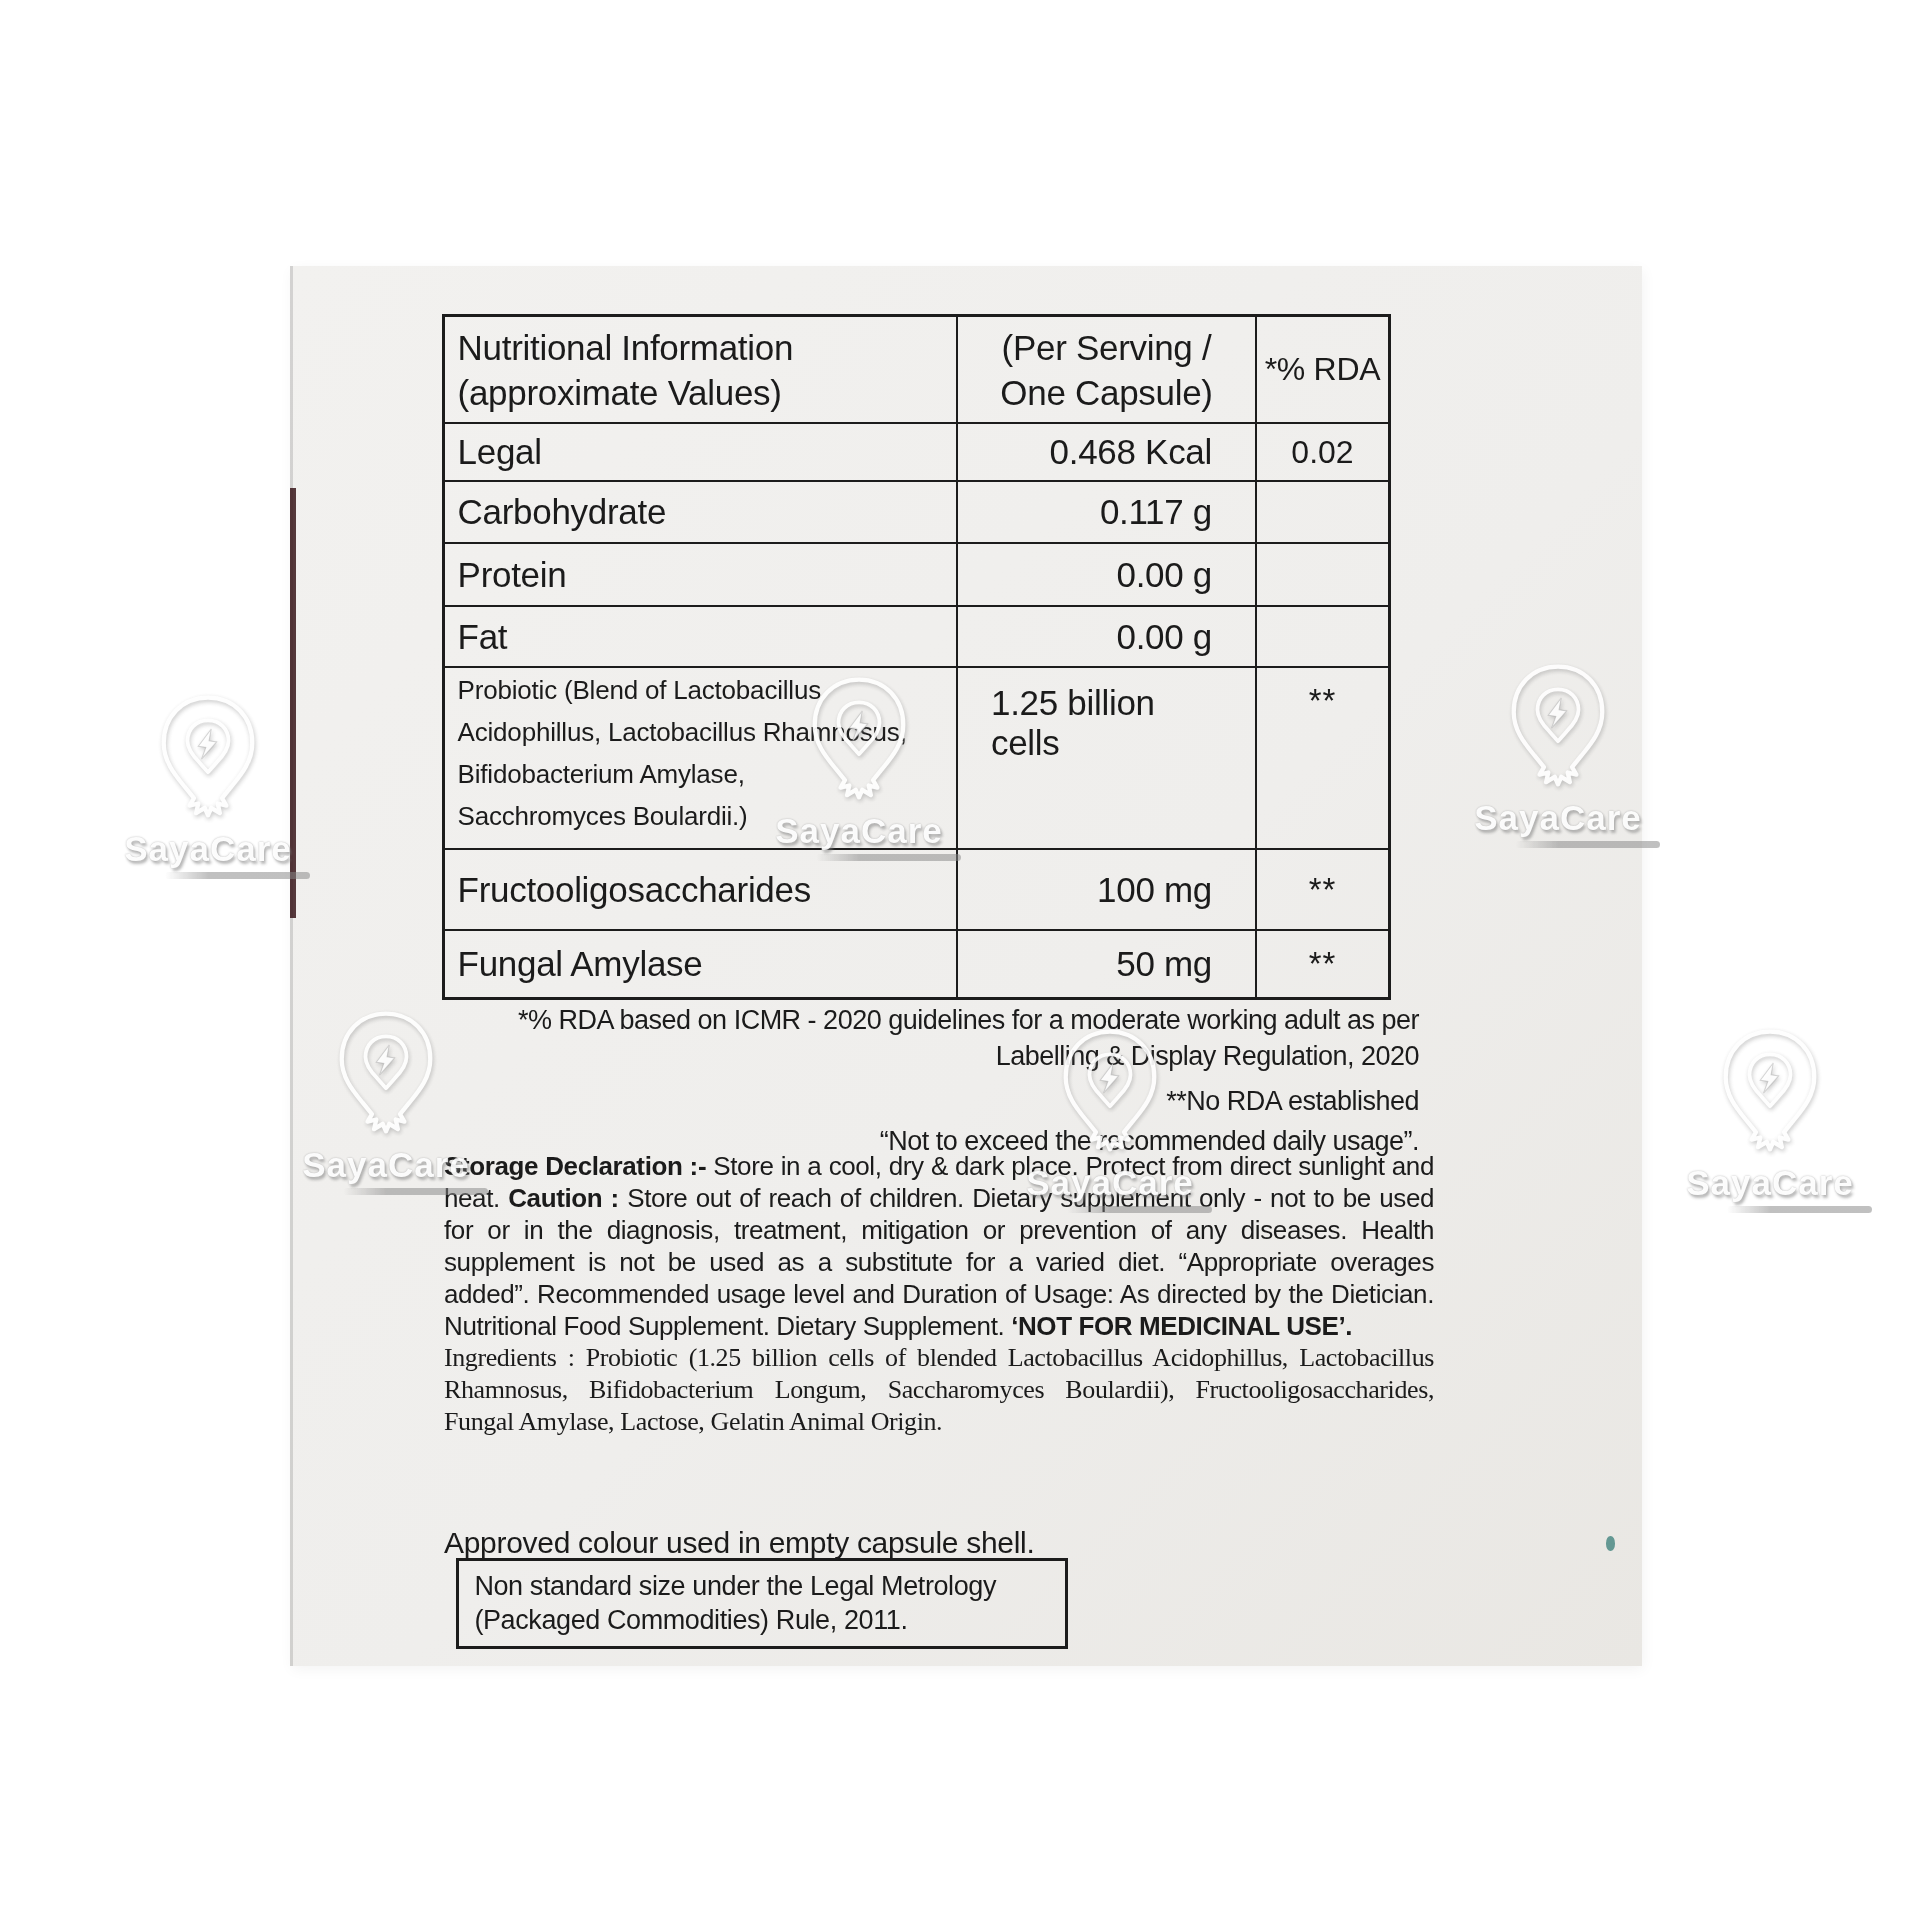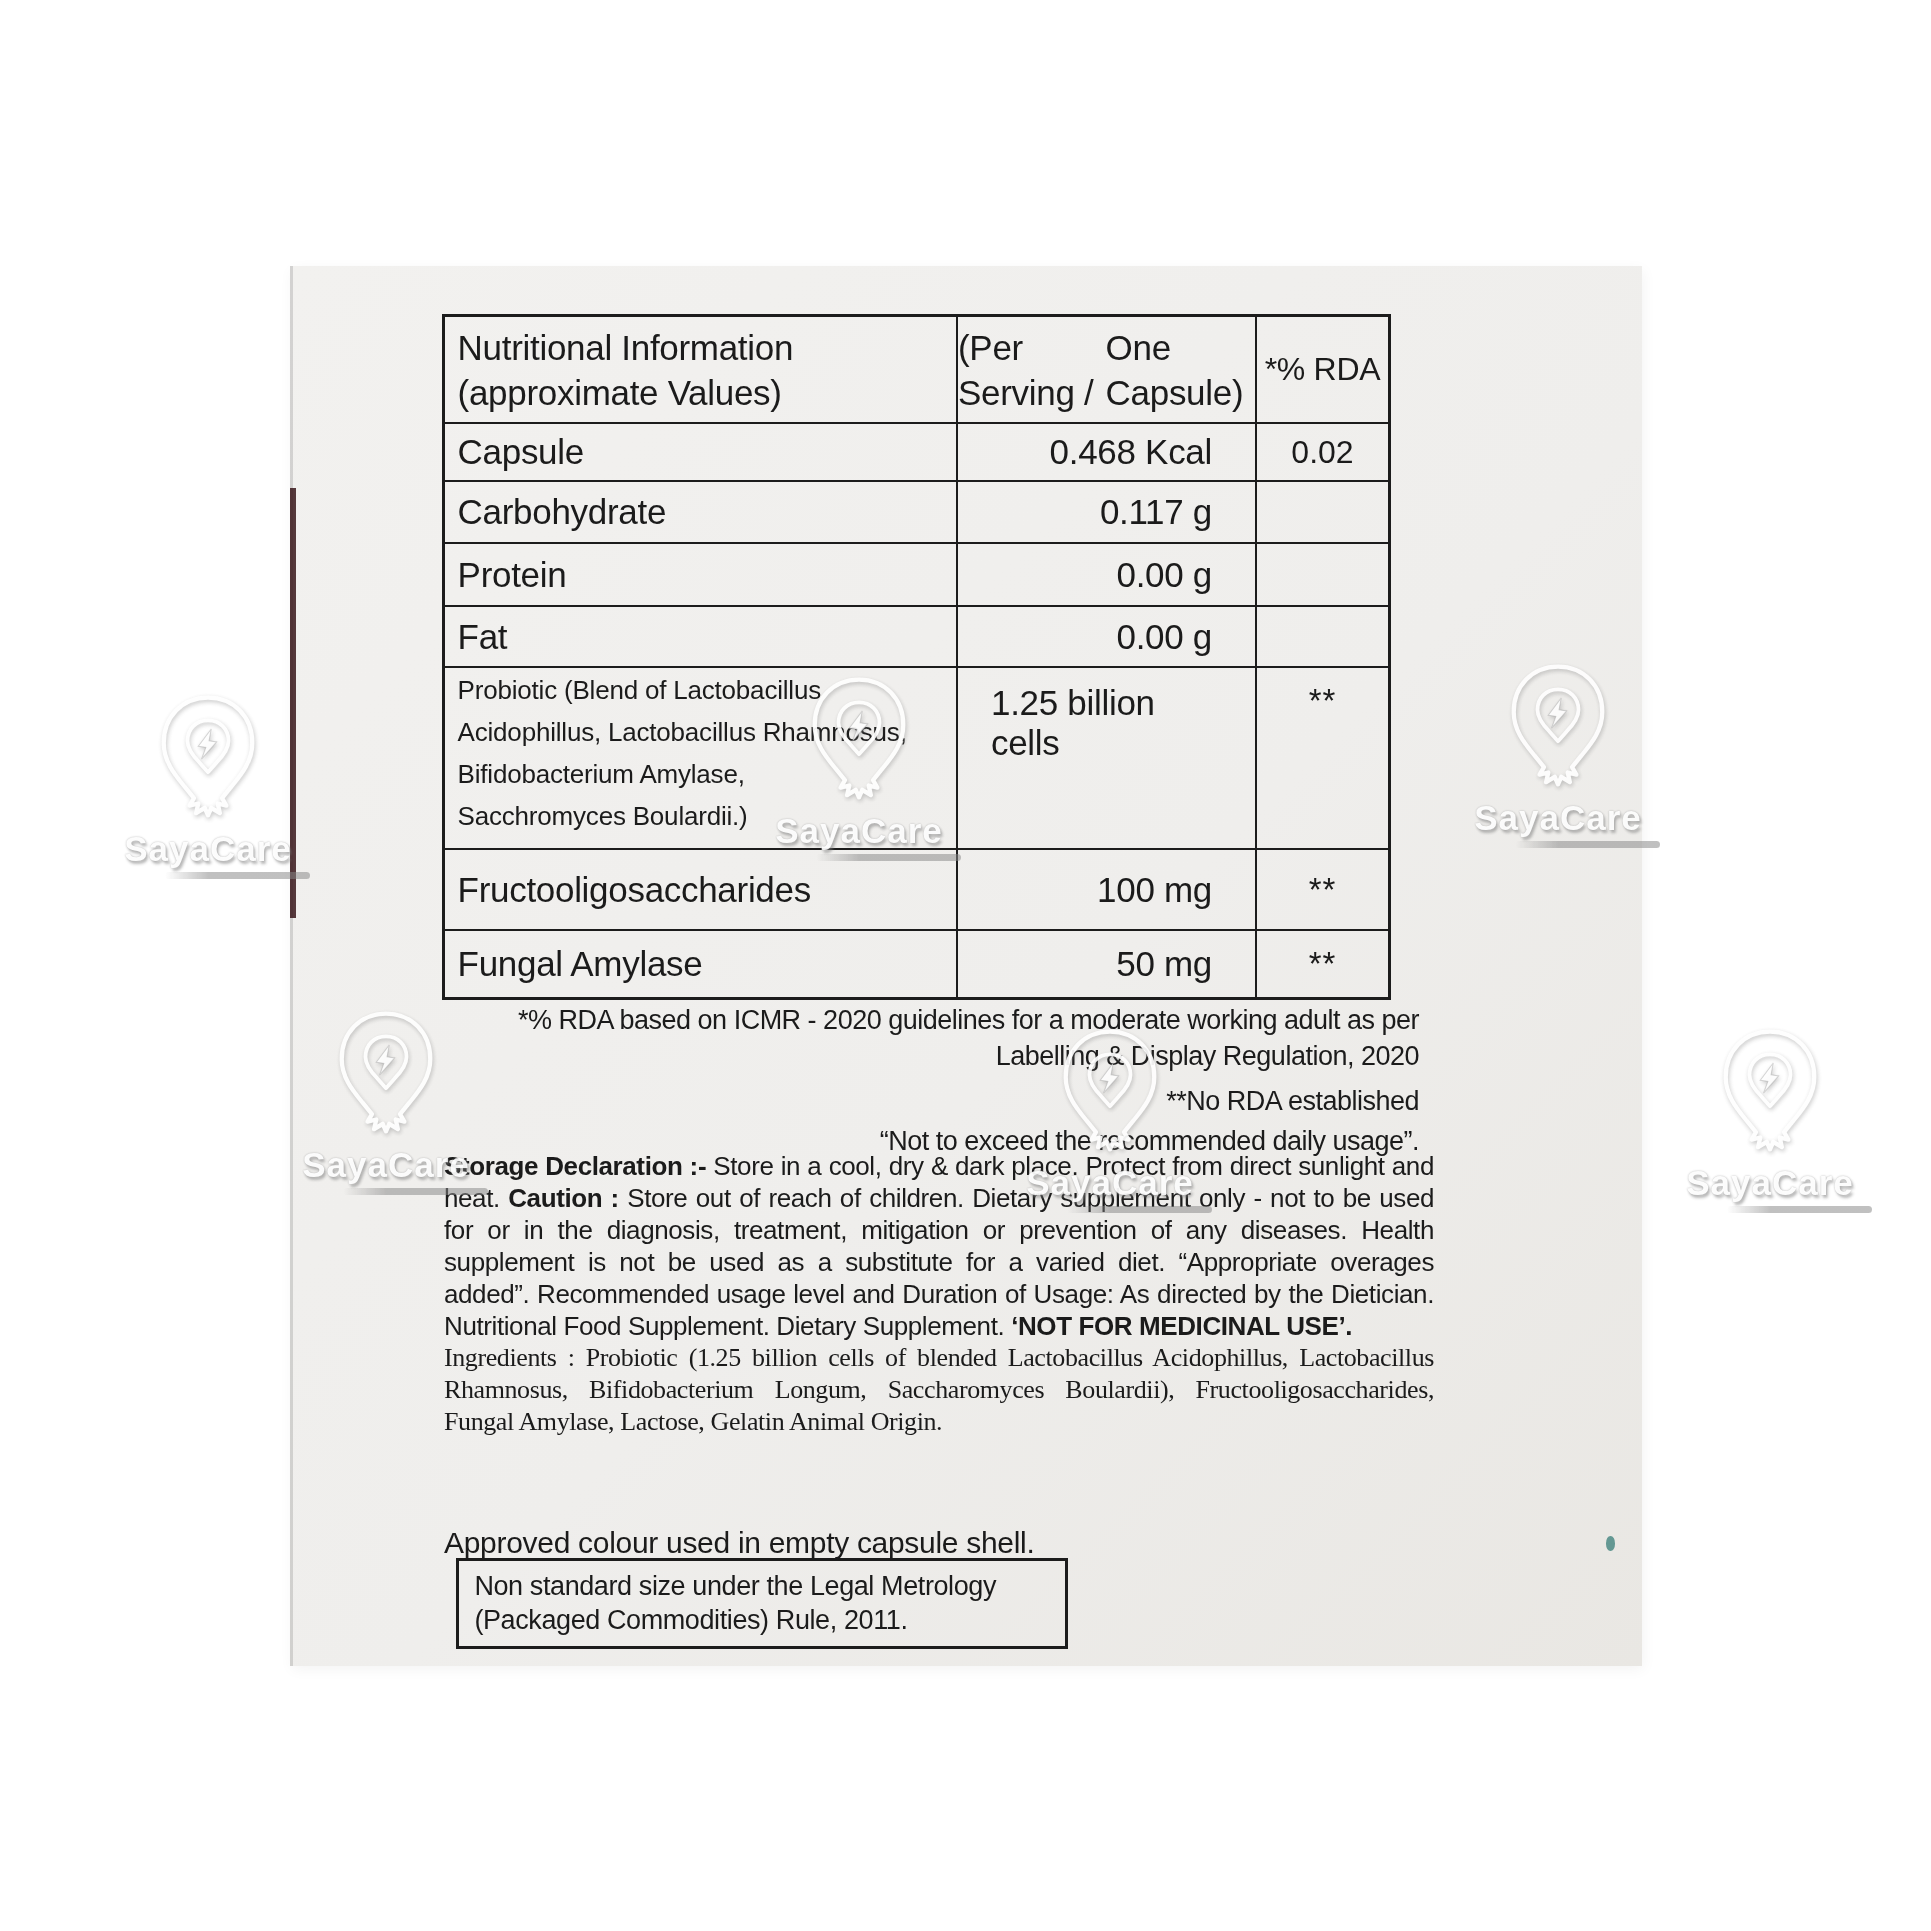--- a/index.html
+++ b/index.html
@@ -23,21 +23,21 @@
   .c2{width:299px;box-sizing:border-box;border-left:2.9px solid #1c1c1c;display:flex;align-items:center;
       justify-content:flex-end;padding-right:43px;}
   .c3{flex:1;box-sizing:border-box;border-left:2.9px solid #1c1c1c;display:flex;align-items:center;
       justify-content:center;}
   .r-head{height:105px;}
   .r0{height:58px;} .r1{height:62px;} .r2{height:63px;} .r3{height:61px;}
   .r4{height:182px;} .r5{height:81px;} .r6{height:68px;}
   .cell-label{font-size:35px;letter-spacing:-0.3px;}
   .cell-value{font-size:35px;letter-spacing:-0.3px;}
   .head-line{font-size:35px;line-height:45px;letter-spacing:-0.3px;}
-  .c2.head{flex-direction:row;justify-content:center;align-items:center;padding-right:0;}
+  .c2.head{flex-direction:column;justify-content:center;align-items:center;padding-right:0;}
   .c3-head{font-size:32px;letter-spacing:-0.3px;}
   .r4 .c1{justify-content:flex-start;padding-top:1px;}
   .prob-line{font-size:26px;line-height:42px;letter-spacing:-0.2px;}
   .r4 .c2{align-items:flex-start;justify-content:flex-start;padding-left:33px;padding-top:15.4px;}
   .r4 .c3{align-items:flex-start;padding-top:13.5px;}
   .stars{font-size:33px;letter-spacing:1px;}
   .rda-num{font-size:32px;}
   
   .note{position:absolute;left:154px;width:975px;font-size:27px;line-height:36px;letter-spacing:-0.5px;text-align:right;}
   .note-1{top:736px;}
@@ -83,21 +83,21 @@
           <span class="head-line">(Per Serving /</span>
           <span class="head-line">One Capsule)</span>
         </div>
         <div class="c3">
           <span class="c3-head">*% RDA</span>
         </div>
       </div>
 
       <div class="t-row r0">
         <div class="c1">
-            <span class="cell-label">Capsule</span>
+            <span class="cell-label">Legal</span>
           </div>
         <div class="c2">
             <span class="cell-value">0.468 Kcal</span>
           </div>
         <div class="c3">
             <span class="rda-num">0.02</span>
           </div>
       </div>
 
       <div class="t-row r1">

